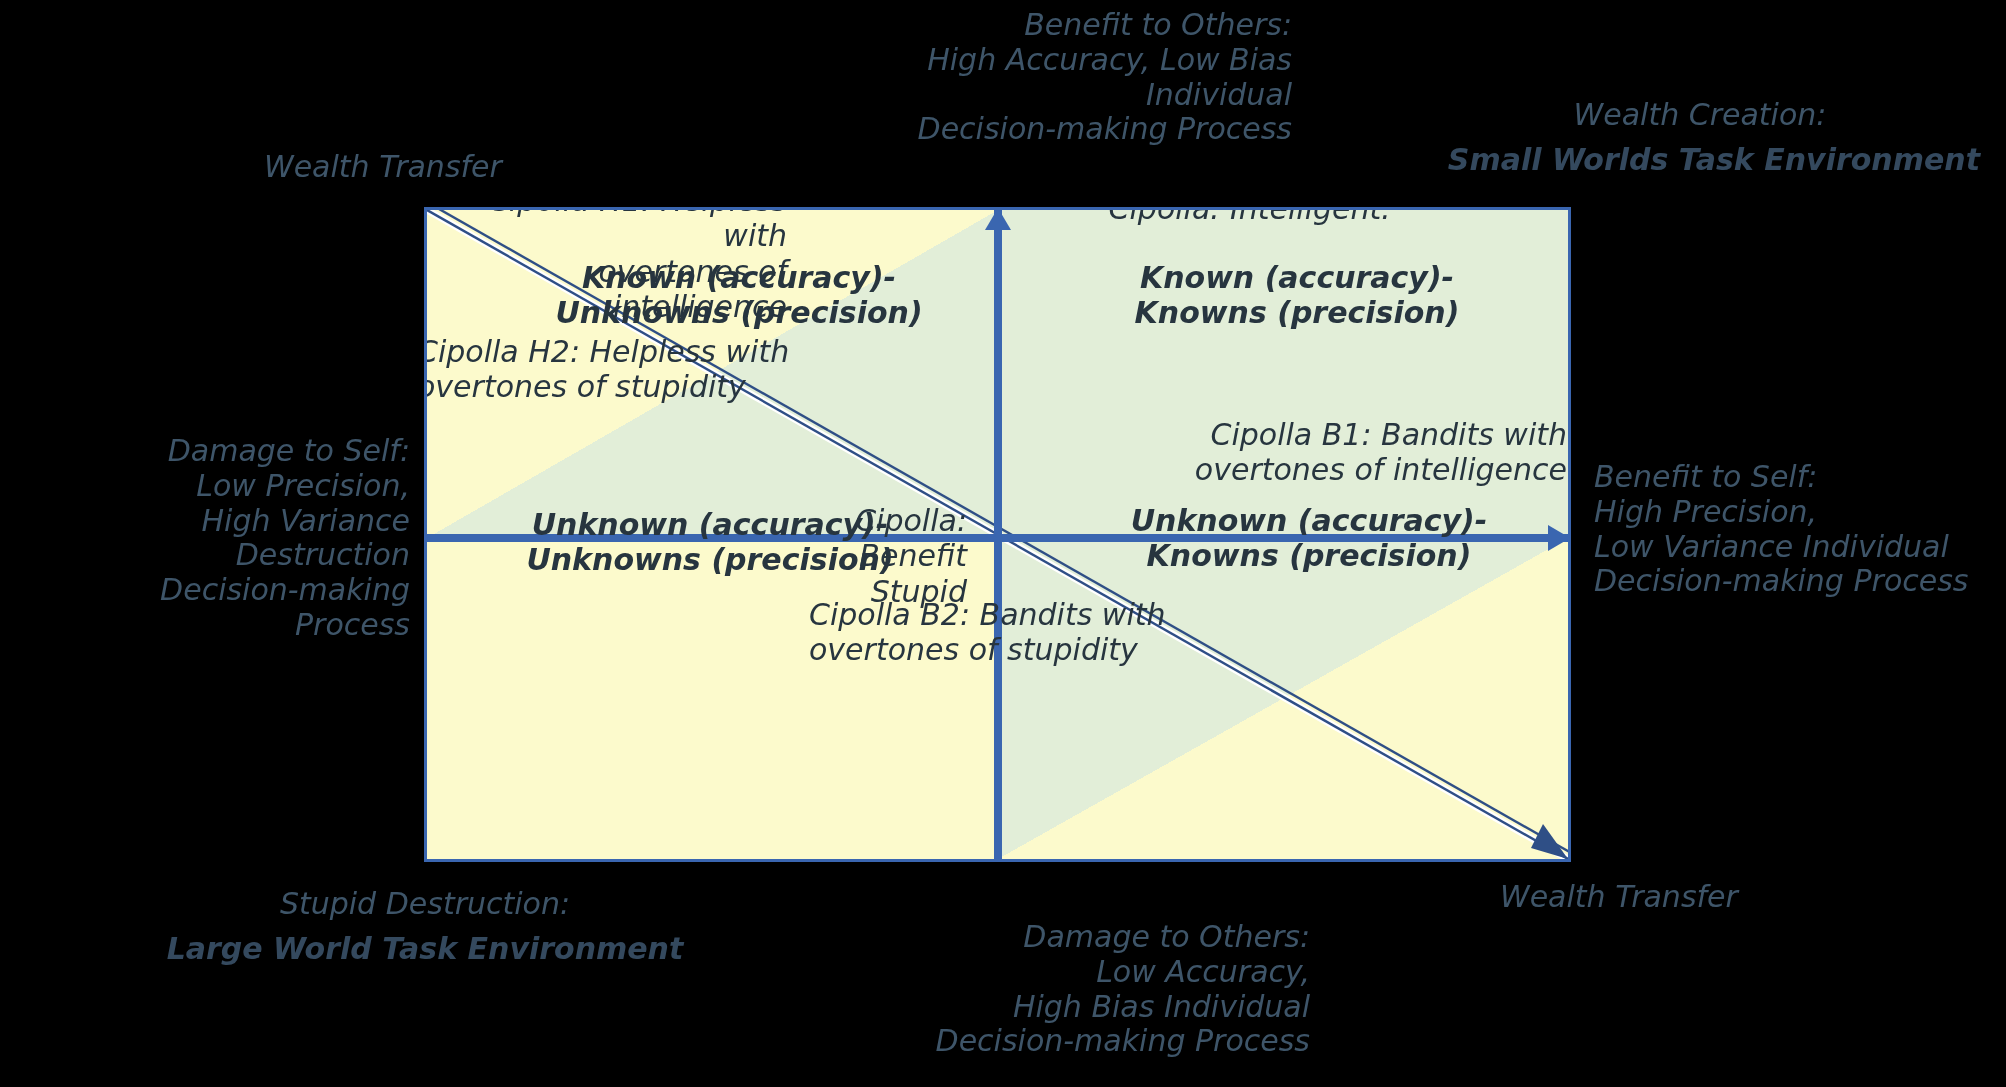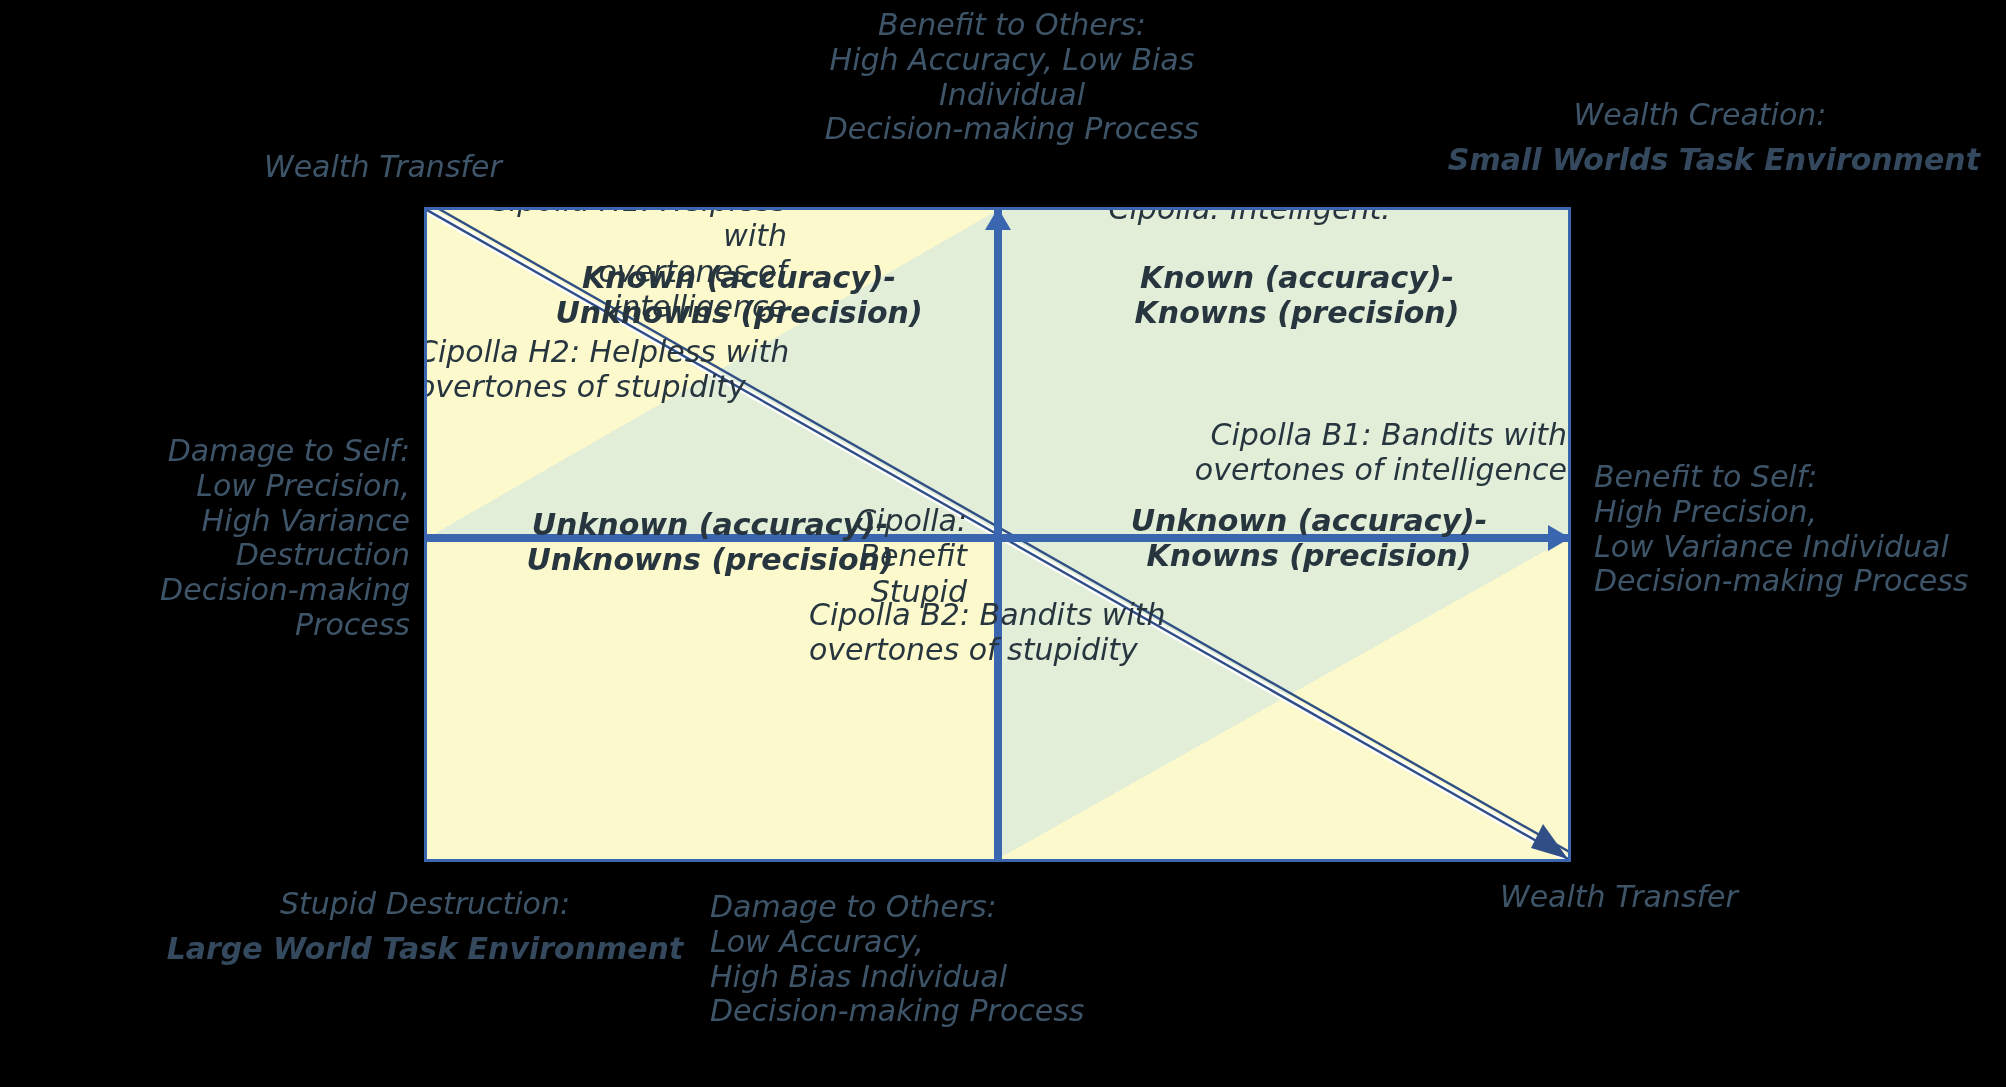--- a/index.html
+++ b/index.html
@@ -57,42 +57,42 @@
         white-space:pre-line;}
   .cell.bold{font-weight:bold;margin-left:47px;}
   .r{text-align:right;}
   .c{text-align:center;}
 </style>
 </head>
 <body>
 
 <div class="lbl outer-lbl" style="left:264px;top:150px;">Wealth Transfer</div>
 
-<div class="lbl outer-lbl c" style="left:712px;top:8px;width:600px;text-align:center;">Benefit to Others:
+<div class="lbl outer-lbl c" style="left:692px;top:8px;width:600px;text-align:right;">Benefit to Others:
 High Accuracy, Low Bias
 Individual
 Decision-making Process</div>
 
 <div class="lbl outer-lbl c" style="left:1420px;top:98px;width:560px;text-align:center;">Wealth Creation:</div>
 <div class="lbl outer-lbl b c" style="left:1420px;top:143px;width:560px;text-align:right;">Small Worlds Task Environment</div>
 
 <div class="lbl outer-lbl r" style="left:120px;top:434px;width:290px;text-align:right;">Damage to Self:
 Low Precision,
 High Variance Destruction
 Decision-making Process</div>
 
 <div class="lbl outer-lbl" style="left:1594px;top:460px;width:400px;">Benefit to Self:
 High Precision,
 Low Variance Individual
 Decision-making Process</div>
 
 <div class="lbl outer-lbl c" style="left:160px;top:887px;width:530px;text-align:center;">Stupid Destruction:</div>
 <div class="lbl outer-lbl b c" style="left:160px;top:932px;width:530px;text-align:center;">Large World Task Environment</div>
 
-<div class="lbl outer-lbl c" style="left:710px;top:890px;width:600px;text-align:left;">Damage to Others:
+<div class="lbl outer-lbl c" style="left:710px;top:920px;width:600px;text-align:right;">Damage to Others:
 Low Accuracy,
 High Bias Individual
 Decision-making Process</div>
 
 <div class="lbl outer-lbl" style="left:1500px;top:880px;">Wealth Transfer</div>
 
 <div id="matrix">
 
   <div class="fill">
     <div class="q q-tl"></div>

